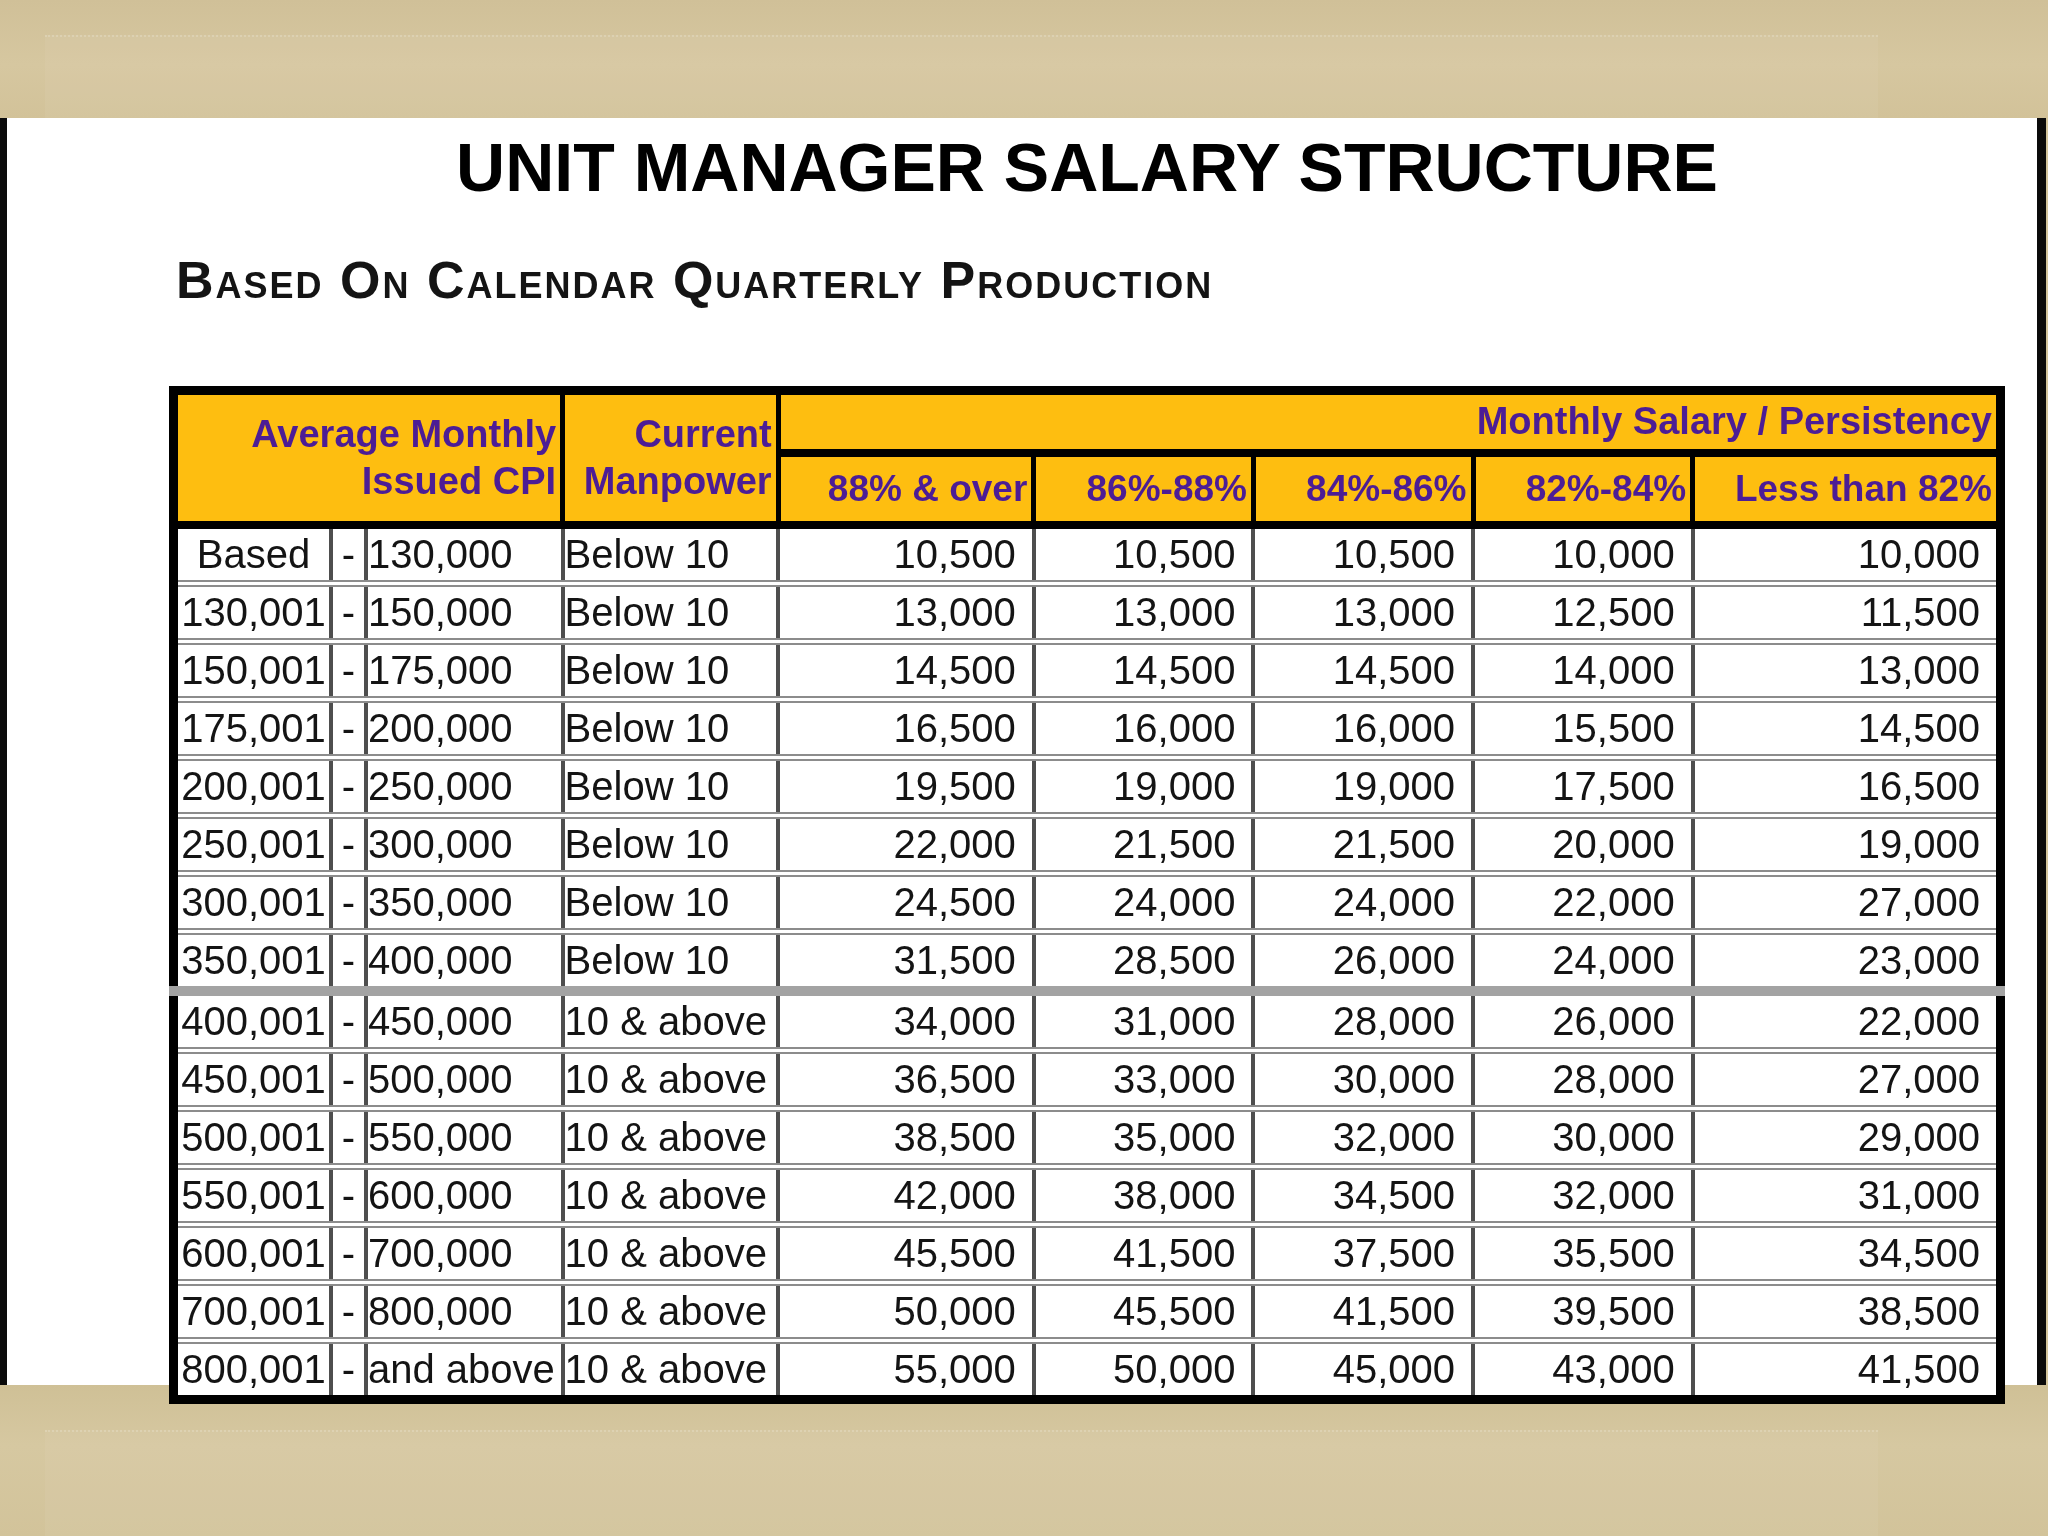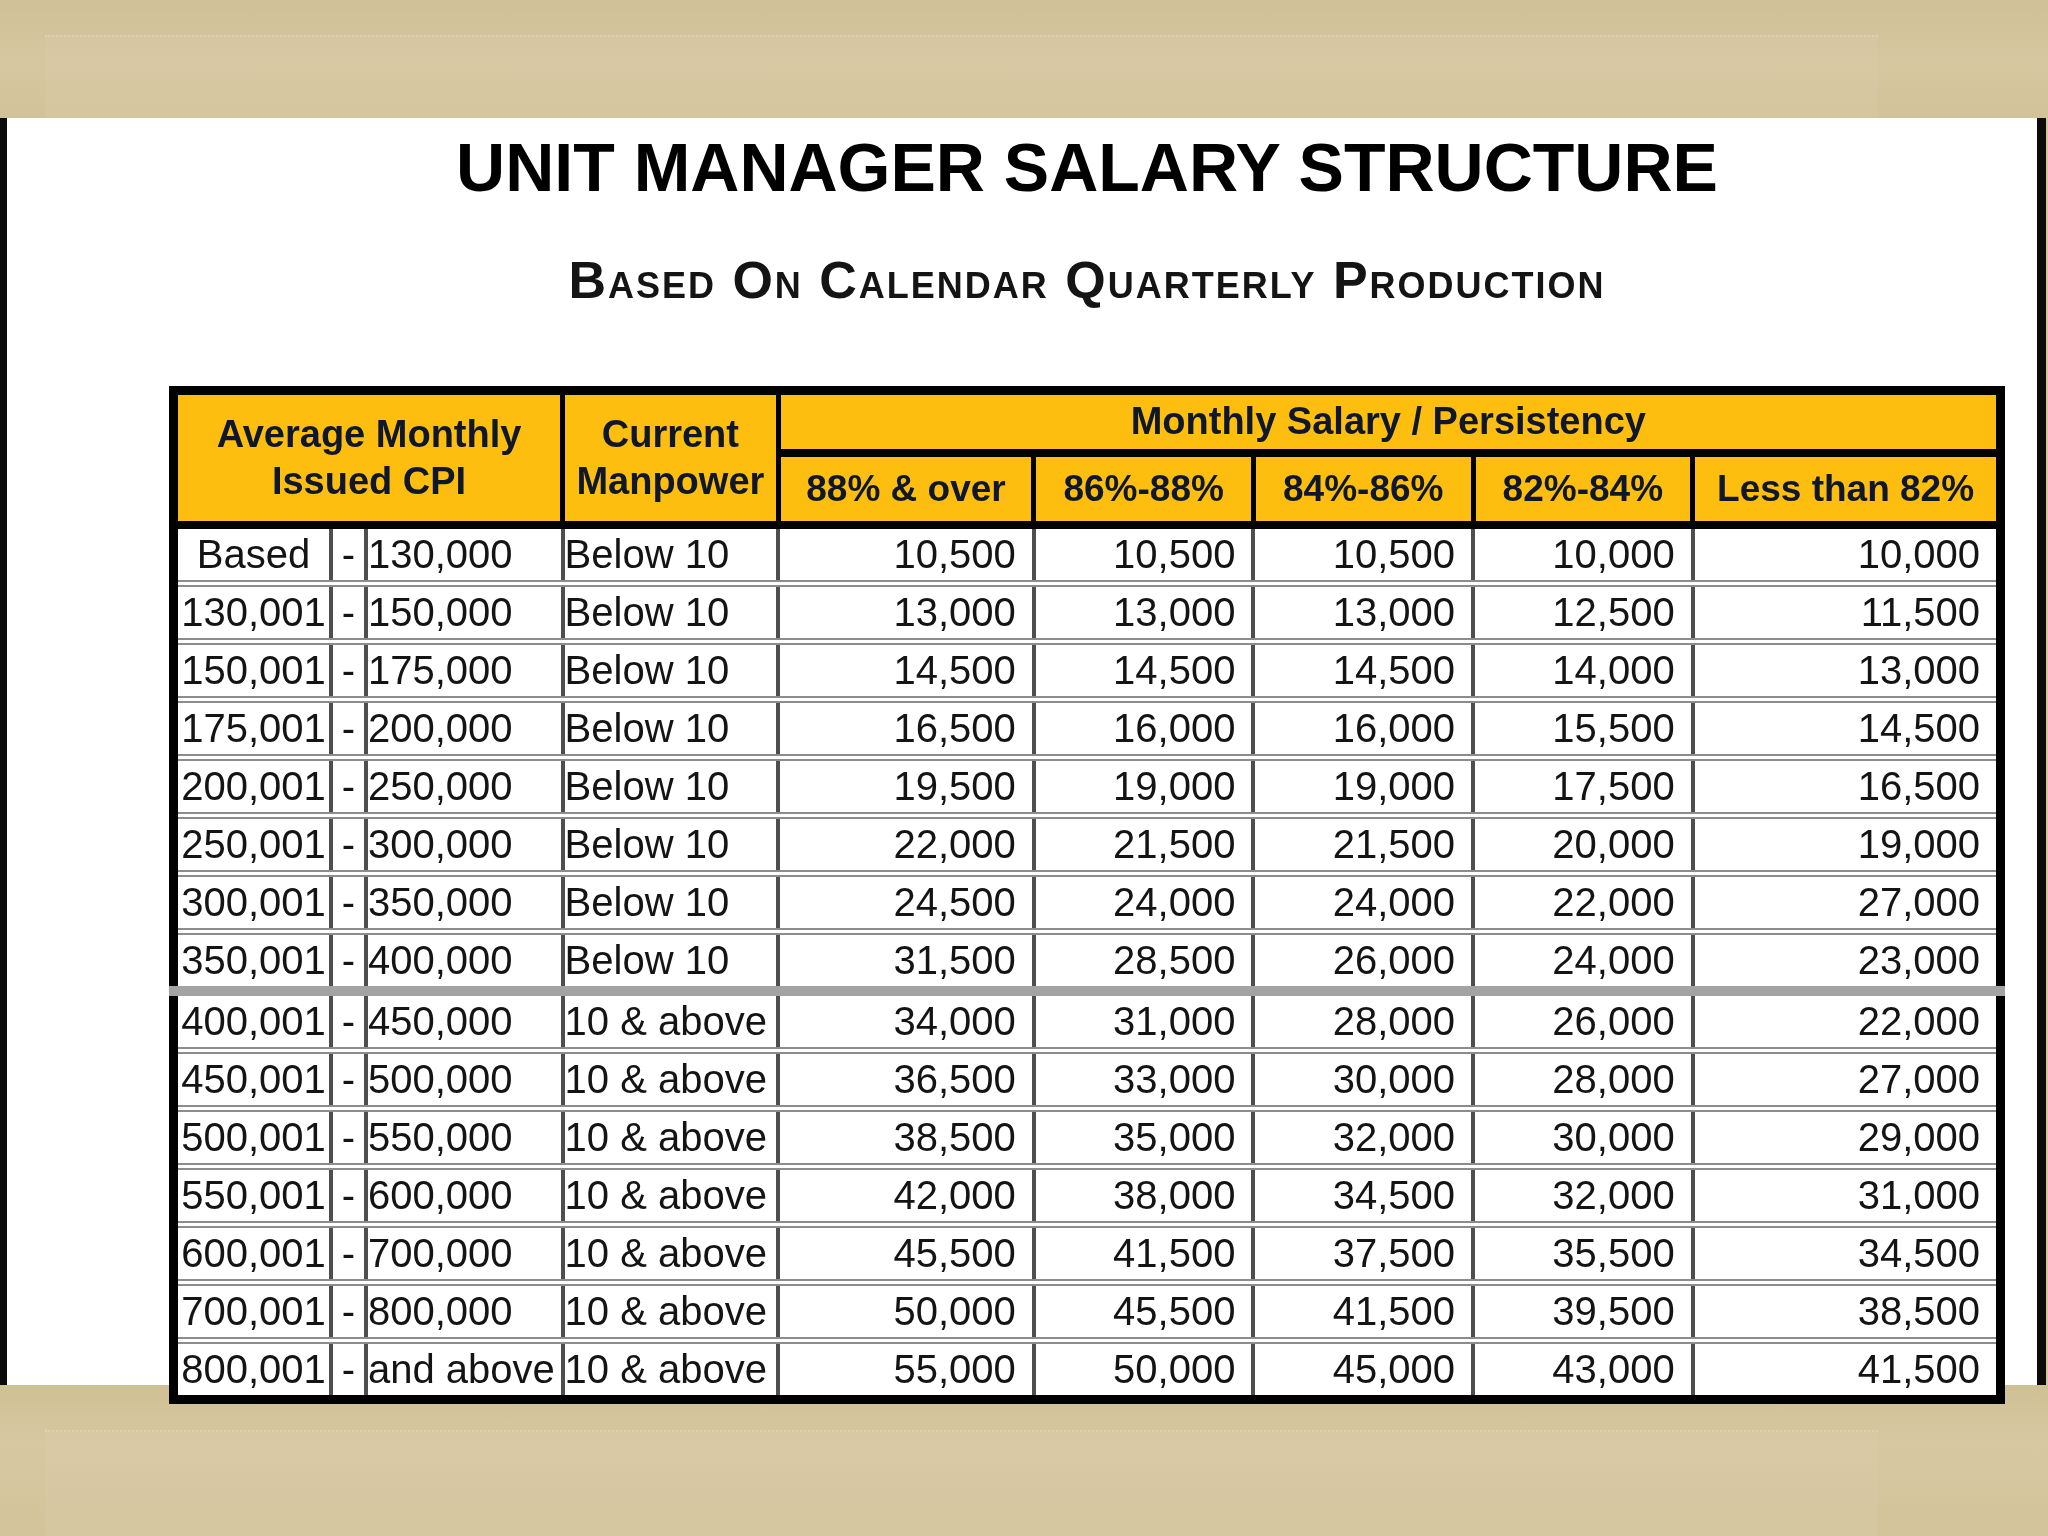--- a/index.html
+++ b/index.html
@@ -21,33 +21,33 @@
   
   .slide{position:absolute;left:7px;top:118px;width:2030px;height:1267px;background:#ffffff;}
   
   .title{
     position:absolute;left:176px;top:128px;width:1822px;
     text-align:center;font-size:68px;font-weight:800;color:#000000;
     letter-spacing:0px;white-space:nowrap;
   }
   .subtitle{
     position:absolute;left:176px;top:250px;width:1822px;
-    text-align:center;font-size:52px;font-weight:800;color:#141414;
+    font-size:52px;font-weight:800;color:#141414;
     font-variant:small-caps;letter-spacing:2px;white-space:nowrap;
   }
   
   .table-wrap{position:absolute;left:169px;top:386px;}
   table{
     border-collapse:collapse;table-layout:fixed;width:1836px;
     box-sizing:border-box;border:9px solid #000;
     background:#ffffff;
   }
   th{
-    background:#febe10;color:#0f172a;font-weight:800;
-    border:5px solid #000;text-align:center;vertical-align:middle;
+    background:#febe10;color:#4c1d95;font-weight:800;
+    border:5px solid #000;text-align:right;vertical-align:middle;
     font-size:38px;line-height:1.25;padding:2px 4px;
   }
   thead tr.group-row th{height:50px;}
   thead tr.band-row th{height:60px;font-size:37px;}
   thead th{border-bottom-width:8px;}
   td{
     height:51px;color:#141414;font-size:40px;vertical-align:middle;
     border-left:4px solid #4e4e4e;border-right:4px solid #4e4e4e;
     border-top:7px double #8c8c8c;border-bottom:7px double #8c8c8c;
     padding:0;white-space:nowrap;overflow:hidden;background:#fff;

